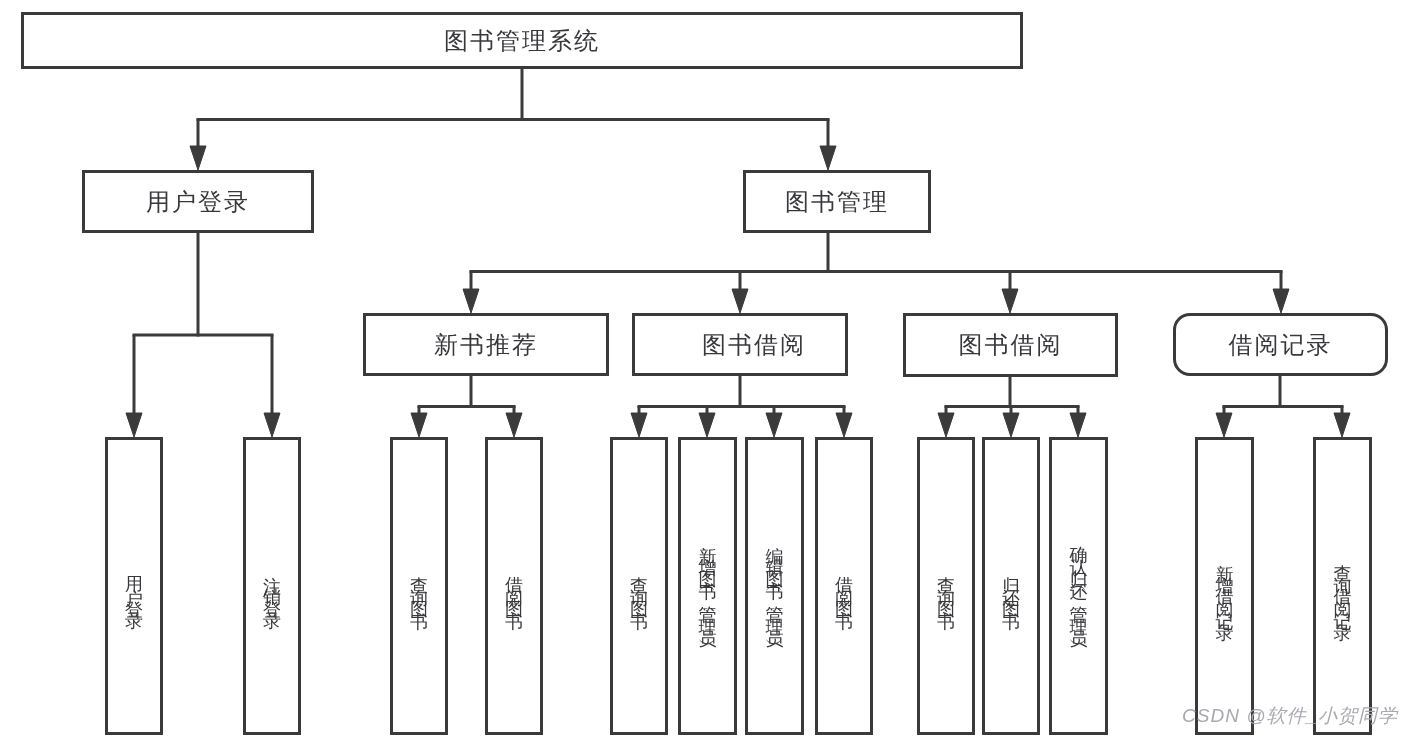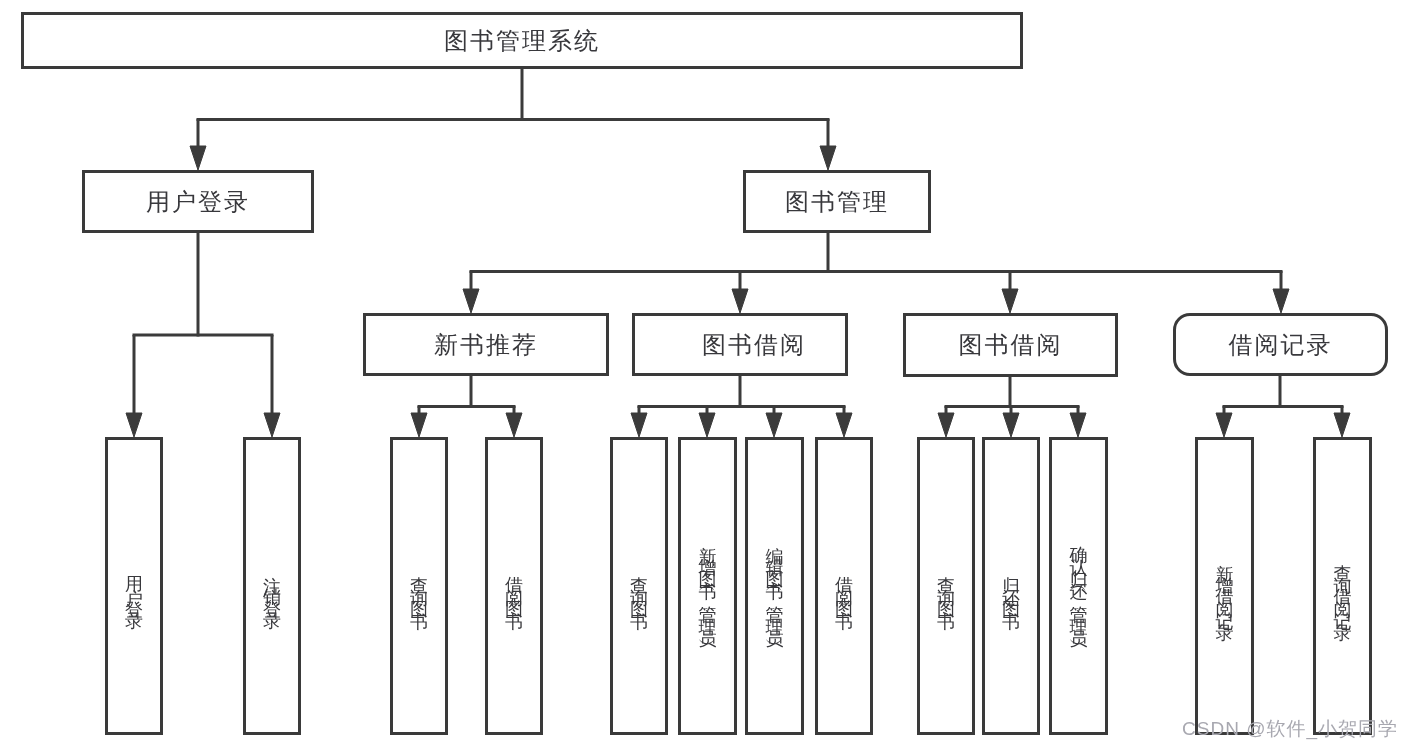--- a/index.html
+++ b/index.html
@@ -34,23 +34,24 @@
   }
   .vbox .vlabel{
     writing-mode:vertical-rl;
     text-orientation:mixed;
     font-size:18px;color:var(--text);
     letter-spacing:12px;
     line-height:1;
     white-space:nowrap;
   }
   .watermark{
-    position:absolute;right:7px;bottom:5px;z-index:3;
+    position:absolute;right:7px;bottom:18px;z-index:3;
     font-size:19px;color:var(--wm);letter-spacing:1px;
     white-space:nowrap;
+    font-style:italic;
   }
 </style>
 </head>
 <body>
 
 <div id="canvas">
 
   <svg id="connectors" width="1405" height="747" viewBox="0 0 1405 747" aria-hidden="true">
 
     <line x1="522" y1="69" x2="522" y2="121"></line>

